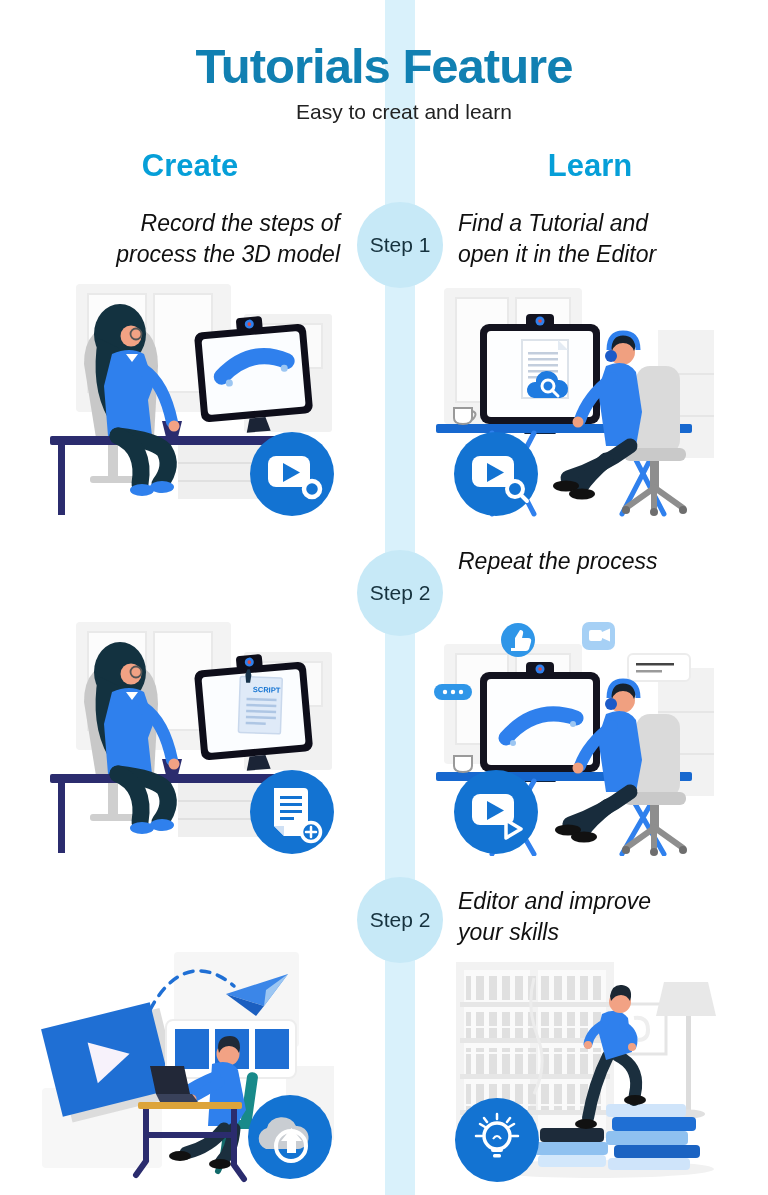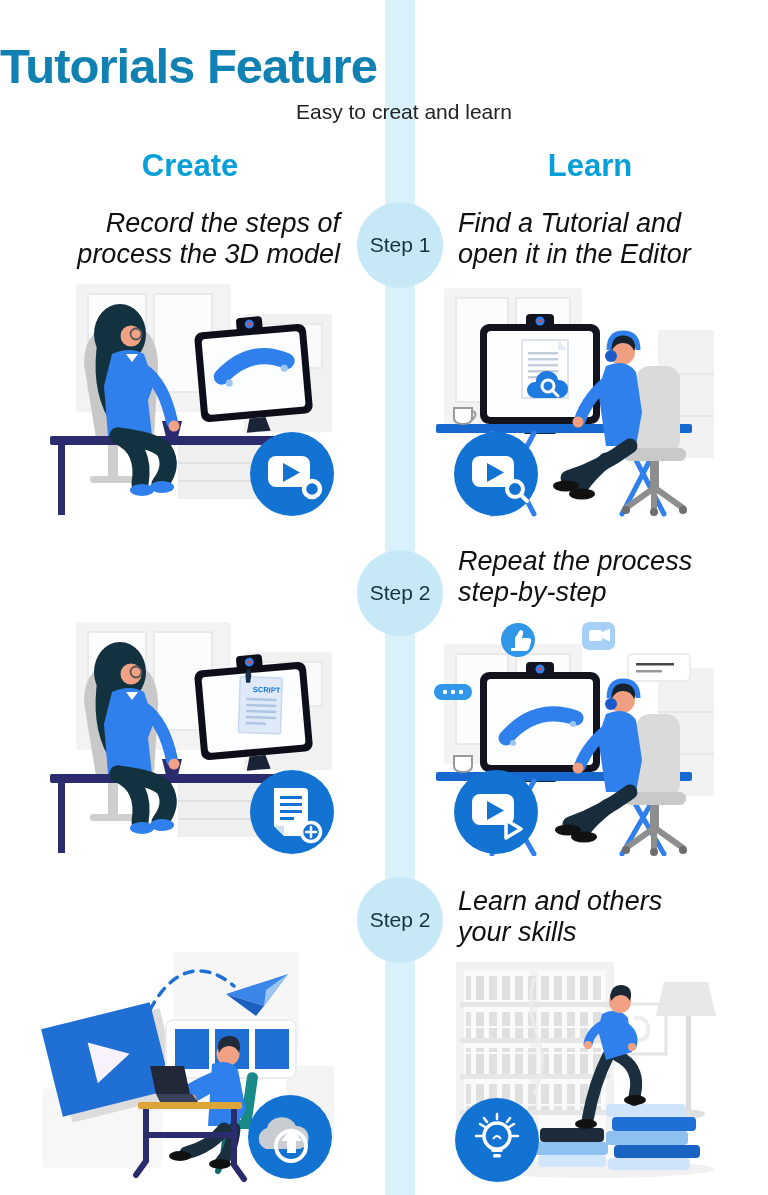--- a/index.html
+++ b/index.html
@@ -3,37 +3,37 @@
 <meta charset="utf-8">
 <style>
   * { margin:0; padding:0; box-sizing:border-box; }
   html,body { width:768px; height:1195px; background:#ffffff; overflow:hidden;
               font-family:"Liberation Sans", sans-serif; }
   .canvas { position:relative; width:768px; height:1195px; background:#fff; }
 
   .band { position:absolute; left:385px; top:0; width:30px; height:1195px;
           background:#d9f1fb; }
 
-  .title { position:absolute; top:38px; left:0; width:768px; 
+  .title { position:absolute; top:38px; left:0; width:768px; text-align:center;
            font-size:49px; font-weight:700; color:#1180b2; letter-spacing:-1px; }
   .subtitle { position:absolute; top:100px; left:4px; width:768px; text-align:center;
               font-size:21px; font-weight:500; color:#222;padding-left:32px; }
 
   .col-header { position:absolute; top:148px; width:300px; text-align:center;
                 font-size:31px; font-weight:700; color:#069fd8; }
   .col-header.create { left:40px; }
   .col-header.learn  { left:440px; }
 
   .step-badge { position:absolute; left:357px; width:86px; height:86px;
                 border-radius:50%; background:#c7e9f7; display:flex;
                 align-items:center; justify-content:center;
                 font-size:21px; font-weight:500; color:#16323e; }
   .step-badge.r1 { top:202px; } .step-badge.r2 { top:550px; } .step-badge.r3 { top:877px; }
 
-  .step-text { position:absolute; font-style:italic; font-size:27px; font-weight:500;
+  .step-text { position:absolute; font-style:italic; font-size:23px; font-weight:500;
                color:#101010; line-height:31px; }
   .step-text span { display:block; }
   .step-text.left  { left:28px;  width:312px; text-align:right; }
   .step-text.right { left:458px; width:290px; text-align:left; }
   .step-text.r1 { top:208px; } .step-text.r2 { top:546px; } .step-text.r3 { top:886px; }
 
   .illus { position:absolute; }
   .illus.c1 { left:48px;  top:278px; } .illus.l1 { left:430px; top:278px; }
   .illus.c2 { left:48px;  top:616px; } .illus.l2 { left:430px; top:616px; }
   .illus.c3 { left:34px;  top:948px; } .illus.l3 { left:436px; top:948px; }
@@ -59,24 +59,23 @@
   <div class="step-text left r1">
     <span>Record the steps of</span>
     <span>process the 3D model</span>
   </div>
   <div class="step-text right r1">
     <span>Find a Tutorial and</span>
     <span>open it in the Editor</span>
   </div>
   <div class="step-text right r2">
     <span>Repeat the process</span>
-    <span>step-by-step</span>
   </div>
   <div class="step-text right r3">
-    <span>Learn and others</span>
+    <span>Editor and improve</span>
     <span>your skills</span>
   </div>
 
   <div class="illus c1">
   <svg width="290" height="240" viewBox="0 0 290 240">
     <g>
       <rect x="28" y="6" width="155" height="128" rx="4" fill="#f3f3f3"></rect>
       <rect x="40" y="16" width="58" height="98" fill="#fcfcfc" stroke="#e9e9e9" stroke-width="2"></rect>
       <rect x="106" y="16" width="58" height="98" fill="#fcfcfc" stroke="#e9e9e9" stroke-width="2"></rect>
       <rect x="196" y="36" width="88" height="118" rx="3" fill="#f1f1f1"></rect>

